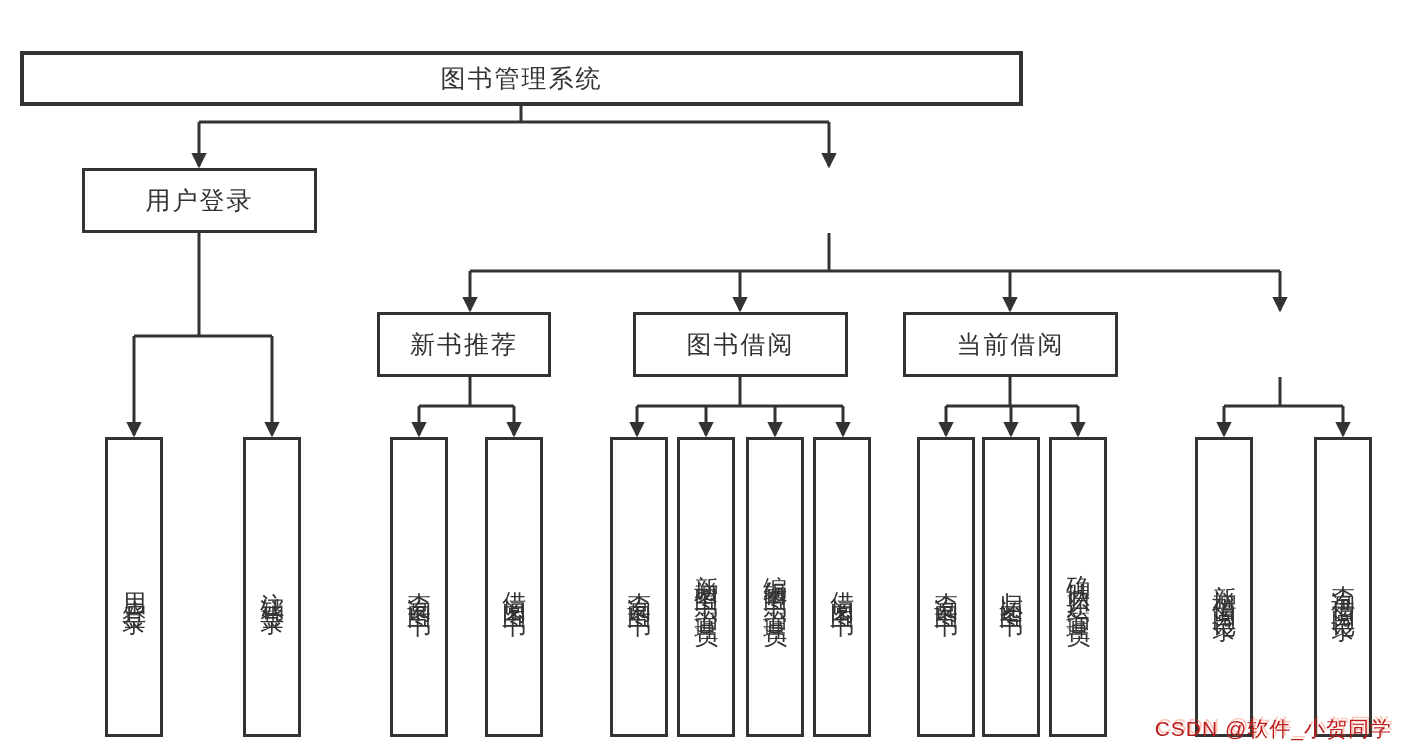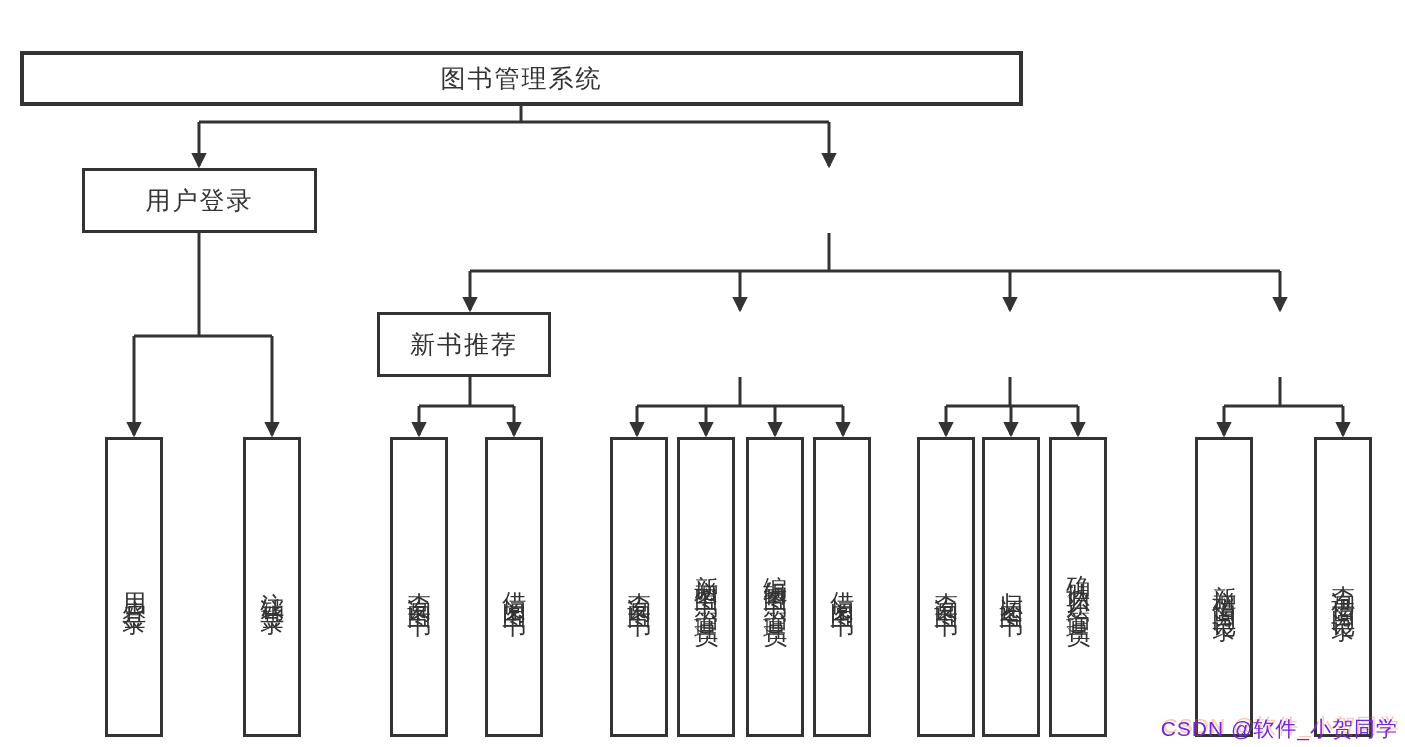--- a/index.html
+++ b/index.html
@@ -53,26 +53,26 @@
     writing-mode: vertical-rl;
     text-orientation: mixed;
     font-size: 24px;
     letter-spacing: 7px;
     font-weight: 500;
     line-height: 1.1;
     white-space: nowrap;
   }
   #watermark {
     position: absolute;
-    right: 7px;
+    right: 13px;
     bottom: 4px;
     z-index: 2;
     font-size: 21px;
     letter-spacing: 1px;
-    color: #6d28d9;
+    color: #b91c1c;
     text-shadow: 2px -3px 0 rgba(252, 85, 49, 0.35);
     white-space: nowrap;
   }
 </style>
 </head>
 <body>
 
 <div id="canvas">
 
   <svg id="connector-svg" width="1405" height="747" viewBox="0 0 1405 747">
@@ -129,20 +129,26 @@
     <span>图书管理系统</span>
   </div>
 
   <div class="node node-l2 node-h" style="left:82px; top:168px; width:235px;">
     <span>用户登录</span>
   </div>
 
   <div class="node node-l3 node-h" style="left:377px; top:312px; width:174px;">
     <span>新书推荐</span>
   </div>
+  <div class="node node-l3 node-h" style="left:633px; top:312px; width:215px;">
+    <span>图书借阅</span>
+  </div>
+  <div class="node node-l3 node-h" style="left:903px; top:312px; width:215px;">
+    <span>当前借阅</span>
+  </div>
 
   <div class="node leaf" style="left:105px;">
     <span class="vtext">用户登录</span>
   </div>
   <div class="node leaf" style="left:243px;">
     <span class="vtext">注销登录</span>
   </div>
 
   <div class="node leaf" style="left:390px;">
     <span class="vtext">查询图书</span>

